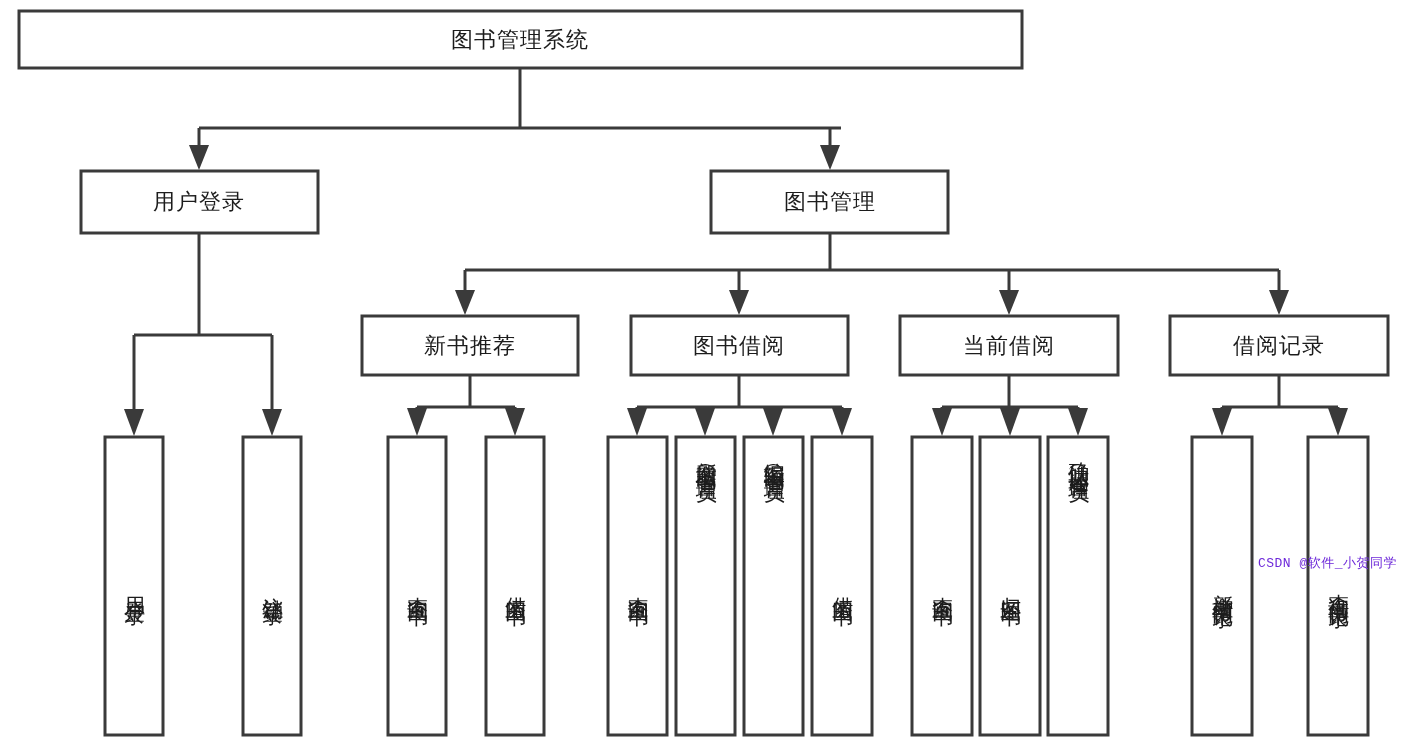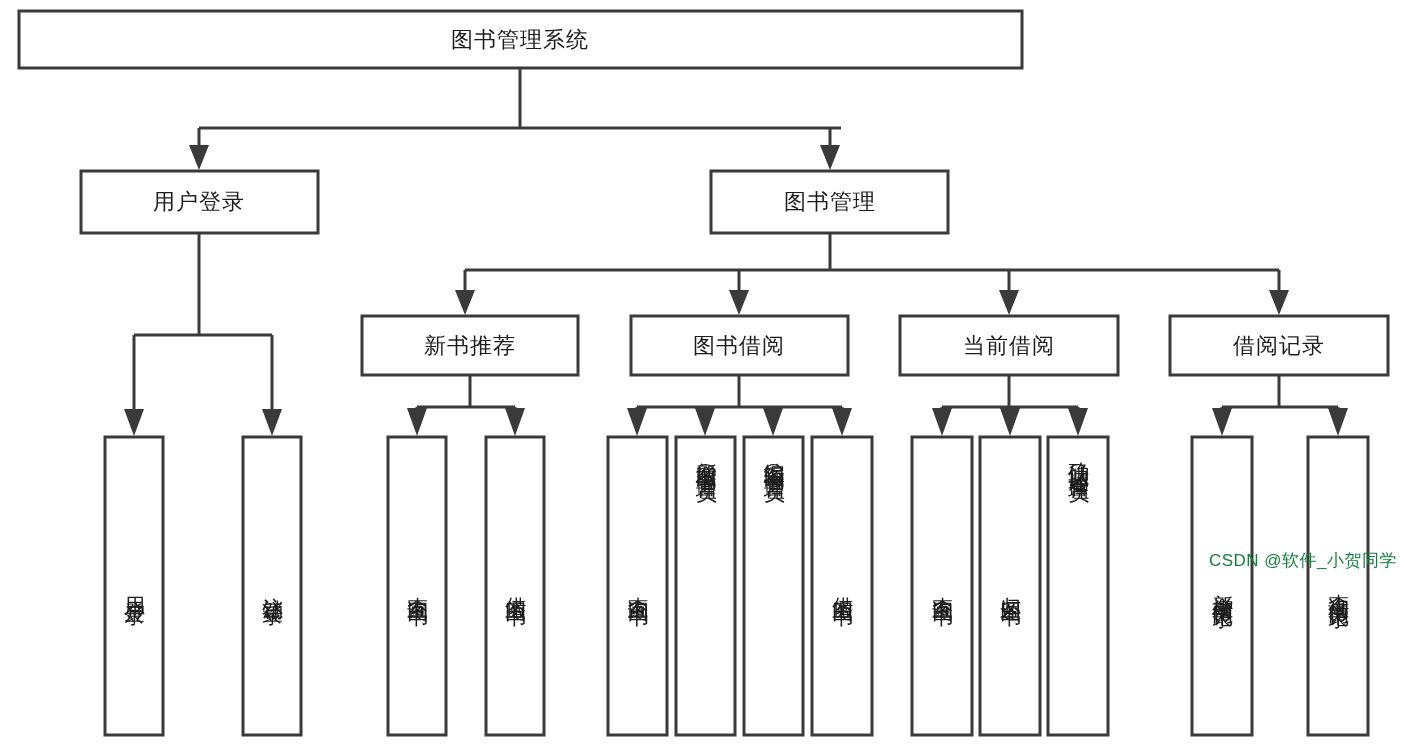--- a/index.html
+++ b/index.html
@@ -64,23 +64,23 @@
     line-height: 1.12;
     color: #1c1c1c;
     letter-spacing: 3px;
     white-space: nowrap;
     text-align: center;
   }
   .watermark {
     position: absolute;
     right: 8px;
     bottom: 6px;
-    font-family: Liberation Sans, sans-serif;
-    font-size: 17px;
-    color: #15803d;
+    font-family: Liberation Mono, monospace;
+    font-size: 13px;
+    color: #6d28d9;
     letter-spacing: 0.5px;
     white-space: nowrap;
   }
 </style>
 </head>
 <body>
 
 <div id="diagram-root">
 
   <svg class="diagram-canvas" viewBox="0 0 1405 747" xmlns="http://www.w3.org/2000/svg">

